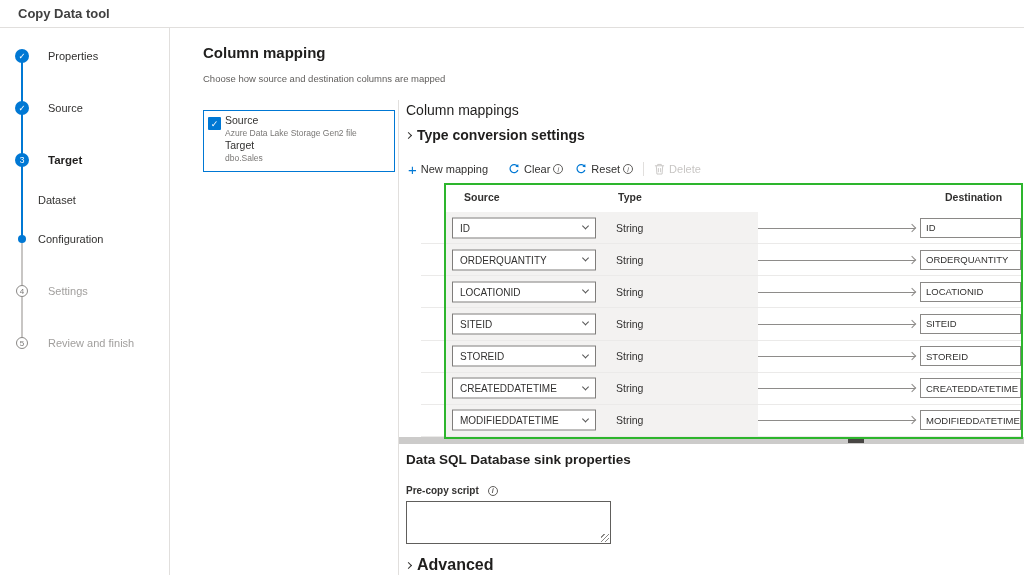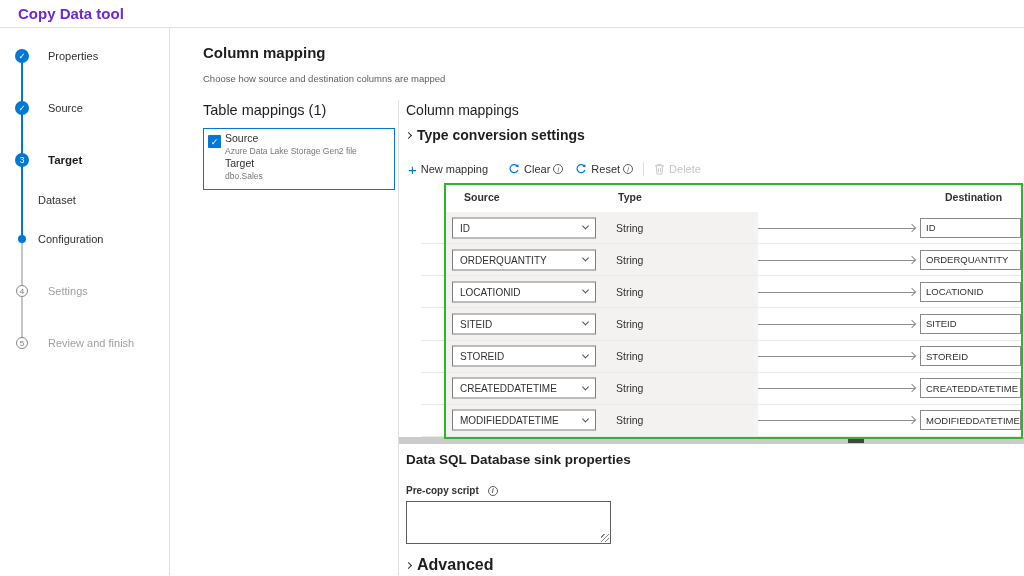--- a/index.html
+++ b/index.html
@@ -1,21 +1,21 @@
 <!DOCTYPE html>
 <html style="--accent: #0078d4; --highlight: #2db52d; --disabled: #c8c6c4;"><head>
 <meta charset="utf-8">
 <style>
   * { margin:0; padding:0; box-sizing:border-box; }
   html,body { width:1024px; height:576px; overflow:hidden; background:#fff;
     font-family:"Liberation Sans", sans-serif; color:#323130; }
 
   
   .topbar { height:28px; border-bottom:1px solid #e1dfdd; display:flex; align-items:center; padding-left:18px; }
-  .topbar h1 { font-size:15px; font-weight:700; color:#6d28d9; }
+  .topbar h1 { font-size:13px; font-weight:700; color:#404040; }
 
   .layout { display:flex; height:547px; }
 
   
   .wizard { width:170px; flex-shrink:0; position:relative; border-right:1px solid #e1dfdd; }
   .wline { position:absolute; left:21px; width:2px; }
   .wline.seg-done { top:28px; height:183px; background:var(--accent,#0078d4); }
   .wline.seg-todo { top:211px; height:104px; background:#c8c6c4; }
   .step { position:absolute; left:0; width:100%; height:20px; display:flex; align-items:center; cursor:pointer; }
   .circle { position:absolute; left:15px; width:14px; height:14px; border-radius:50%;
@@ -150,21 +150,20 @@
 
   <main class="main">
     <div class="main-head">
       <h2>Column mapping</h2>
       <p>Choose how source and destination columns are mapped</p>
     </div>
 
     <div class="content">
 
       <section class="tm-panel">
-        <h3>Table mappings (1)</h3>
         <div class="tm-card">
           <span class="tm-check">✓</span>
           <div class="tm-lines">
             <div class="tm-main">Source</div>
             <div class="tm-sub">Azure Data Lake Storage Gen2 file</div>
             <div class="tm-main">Target</div>
             <div class="tm-sub">dbo.Sales</div>
           </div>
         </div>
       </section>

